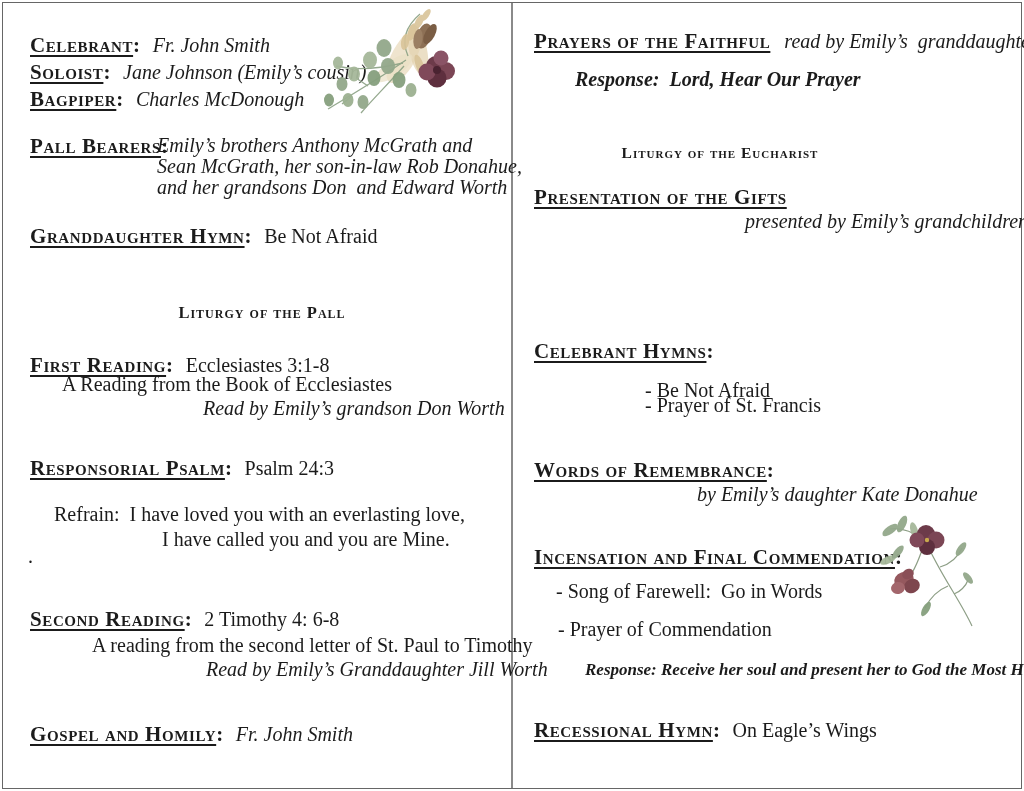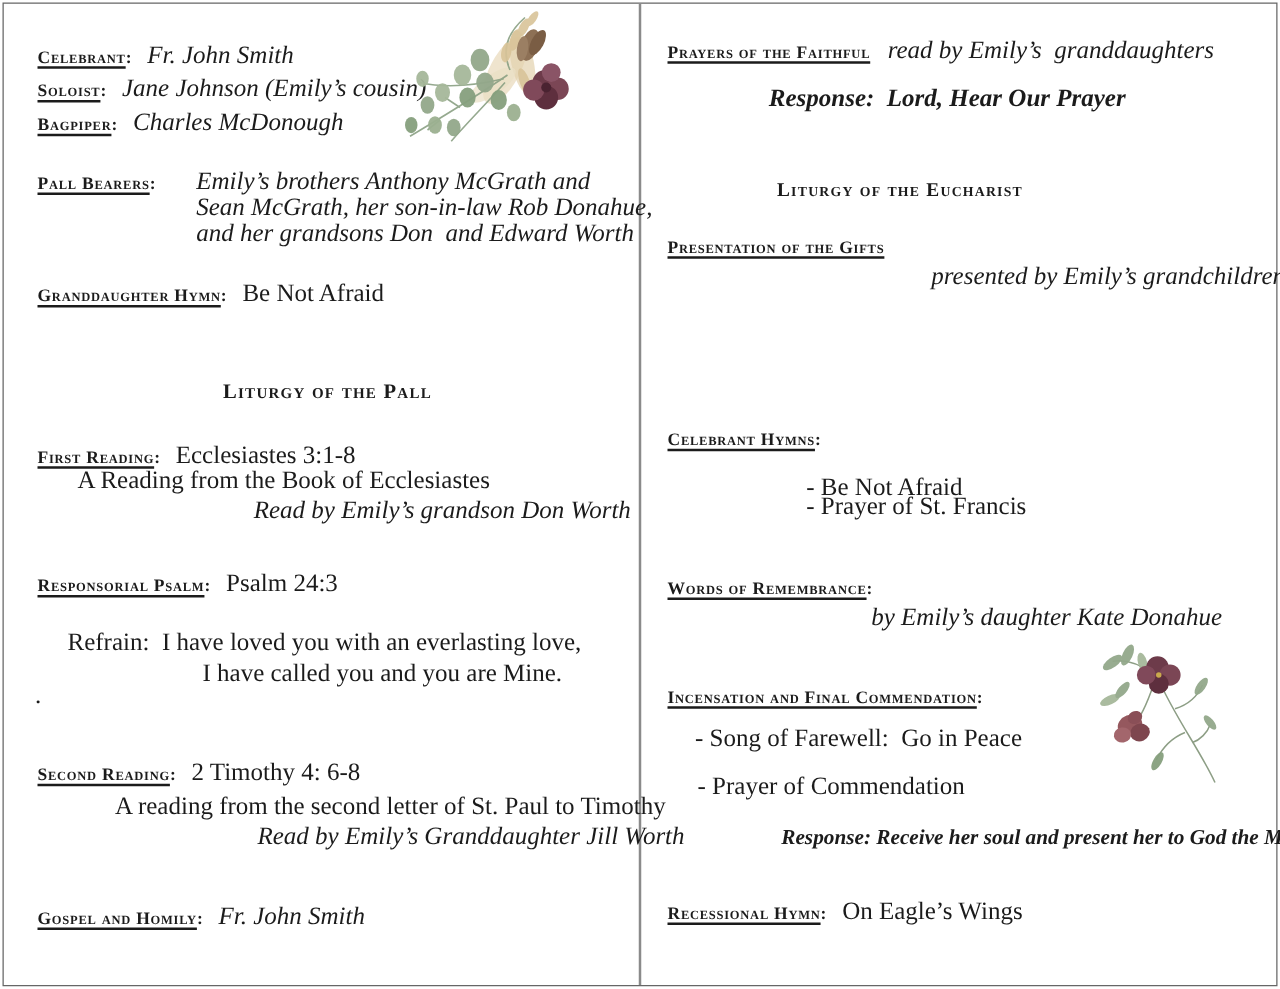--- a/index.html
+++ b/index.html
@@ -29,32 +29,32 @@
   }
   .ln {
     position: absolute;
     white-space: pre;
     font-size: 20px;
     line-height: 1.25;
   }
   .hd {
     font-variant: small-caps;
     font-weight: 700;
-    font-size: 14px;
+    font-size: 21px;
     letter-spacing: 0.6px;
   }
   .hd .u {
     text-decoration: underline;
     text-decoration-thickness: 1.8px;
     text-underline-offset: 3px;
   }
   .colon { font-weight: 700; }
   .val { margin-left: 12px; }
   .it { font-style: italic; }
-  .bi { font-style: italic; font-weight: 700; margin-left: 40px; }
+  .bi { font-style: italic; font-weight: 700; }
   .sm { font-size: 17px; }
   .ctr {
     font-variant: small-caps;
     font-weight: 600;
     font-size: 16.5px;
     letter-spacing: 1px;
     text-align: center;
     white-space: pre;
   }
   .multiline { white-space: pre; line-height: 21px; }
@@ -105,21 +105,21 @@
 
 
   <div class="ln" style="left:534px; top:338px"><span class="hd"><span class="u">Celebrant Hymns</span><span class="colon">:</span></span></div>
   <div class="ln" style="left:645px; top:378px">- Be Not Afraid</div>
   <div class="ln" style="left:645px; top:393px">- Prayer of St. Francis</div>
 
   <div class="ln" style="left:534px; top:457px"><span class="hd"><span class="u">Words of Remembrance</span><span class="colon">:</span></span></div>
   <div class="ln it" style="left:697px; top:482px">by Emily’s daughter Kate Donahue</div>
 
   <div class="ln" style="left:534px; top:544px"><span class="hd"><span class="u">Incensation and Final Commendation</span><span class="colon">:</span></span></div>
-  <div class="ln" style="left:556px; top:579px">- Song of Farewell:  Go in Peace</div>
+  <div class="ln" style="left:556px; top:579px">- Song of Farewell:  Go in Words</div>
   <div class="ln" style="left:558px; top:617px">- Prayer of Commendation</div>
   <div class="ln bi sm" style="left:585px; top:659px">Response: Receive her soul and present her to God the Most High.</div>
 
   <div class="ln" style="left:534px; top:717px"><span class="hd"><span class="u">Recessional Hymn</span><span class="colon">:</span></span><span class="val">On Eagle’s Wings</span></div>
 
   <svg class="floral" style="left:308px; top:8px" width="155" height="112" viewBox="0 0 155 112" aria-hidden="true">
 
     <ellipse cx="96" cy="48" rx="12" ry="30" fill="#e9dbbd" opacity="0.75" transform="rotate(28 96 48)"></ellipse>
     <ellipse cx="110" cy="42" rx="9" ry="26" fill="#e3d2ae" opacity="0.7" transform="rotate(-12 110 42)"></ellipse>
     <ellipse cx="86" cy="60" rx="8" ry="22" fill="#eadfc4" opacity="0.7" transform="rotate(55 86 60)"></ellipse>

